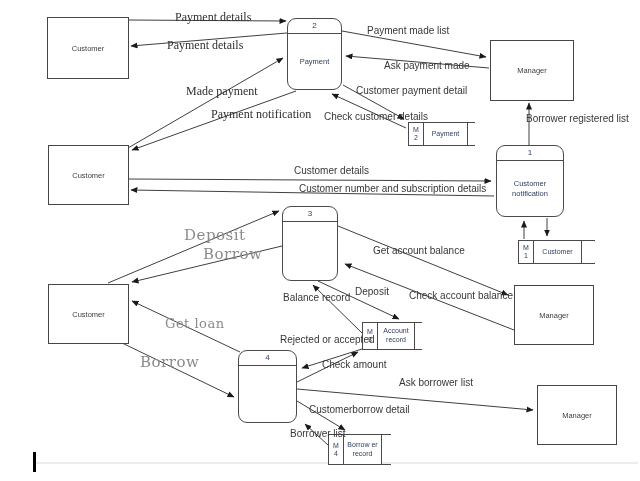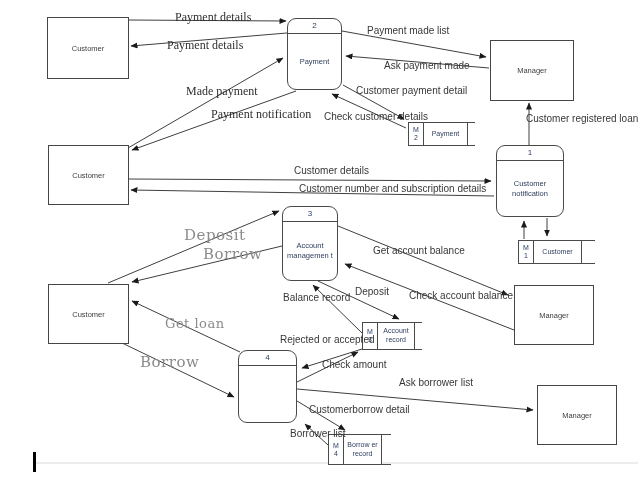--- a/index.html
+++ b/index.html
@@ -110,21 +110,20 @@
   <div class="process" style="left:287px;top:18px;width:55px;height:72px">
     <div class="num">2</div>
     <div class="plabel">Payment</div>
   </div>
   <div class="process" style="left:496px;top:145px;width:68px;height:72px">
     <div class="num">1</div>
     <div class="plabel">Customer notification</div>
   </div>
   <div class="process" style="left:282px;top:206px;width:56px;height:75px">
     <div class="num">3</div>
-    <div class="plabel">Account managemen t</div>
   </div>
   <div class="process" style="left:238px;top:350px;width:59px;height:73px">
     <div class="num">4</div>
   </div>
 
   <div class="store" style="left:408px;top:122px;width:60px;height:24px">
     <div class="mcell">
       <span>M</span>
       <span>2</span>
     </div>
@@ -153,21 +152,21 @@
   </div>
 
   <div class="flabel serif" style="left:175px;top:11px">Payment details</div>
   <div class="flabel serif" style="left:167px;top:39px">Payment details</div>
   <div class="flabel serif" style="left:186px;top:85px">Made payment</div>
   <div class="flabel serif" style="left:211px;top:108px">Payment notification</div>
   <div class="flabel" style="left:367px;top:26px">Payment made list</div>
   <div class="flabel" style="left:384px;top:61px">Ask payment made</div>
   <div class="flabel" style="left:356px;top:86px">Customer payment detail</div>
   <div class="flabel" style="left:324px;top:112px">Check customer details</div>
-  <div class="flabel" style="left:526px;top:114px">Customer registered loan</div>
+  <div class="flabel" style="left:526px;top:114px">Borrower registered list</div>
   <div class="flabel" style="left:294px;top:166px">Customer details</div>
   <div class="flabel" style="left:299px;top:184px">Customer number and subscription details</div>
   <div class="flabel big" style="left:184px;top:228px">Deposit</div>
   <div class="flabel big" style="left:203px;top:247px">Borrow</div>
   <div class="flabel" style="left:373px;top:246px">Get account balance</div>
   <div class="flabel" style="left:409px;top:291px">Check account balance</div>
   <div class="flabel" style="left:283px;top:293px">Balance record</div>
   <div class="flabel" style="left:355px;top:287px">Deposit</div>
   <div class="flabel" style="left:280px;top:335px">Rejected or accepted</div>
   <div class="flabel" style="left:322px;top:360px">Check amount</div>

